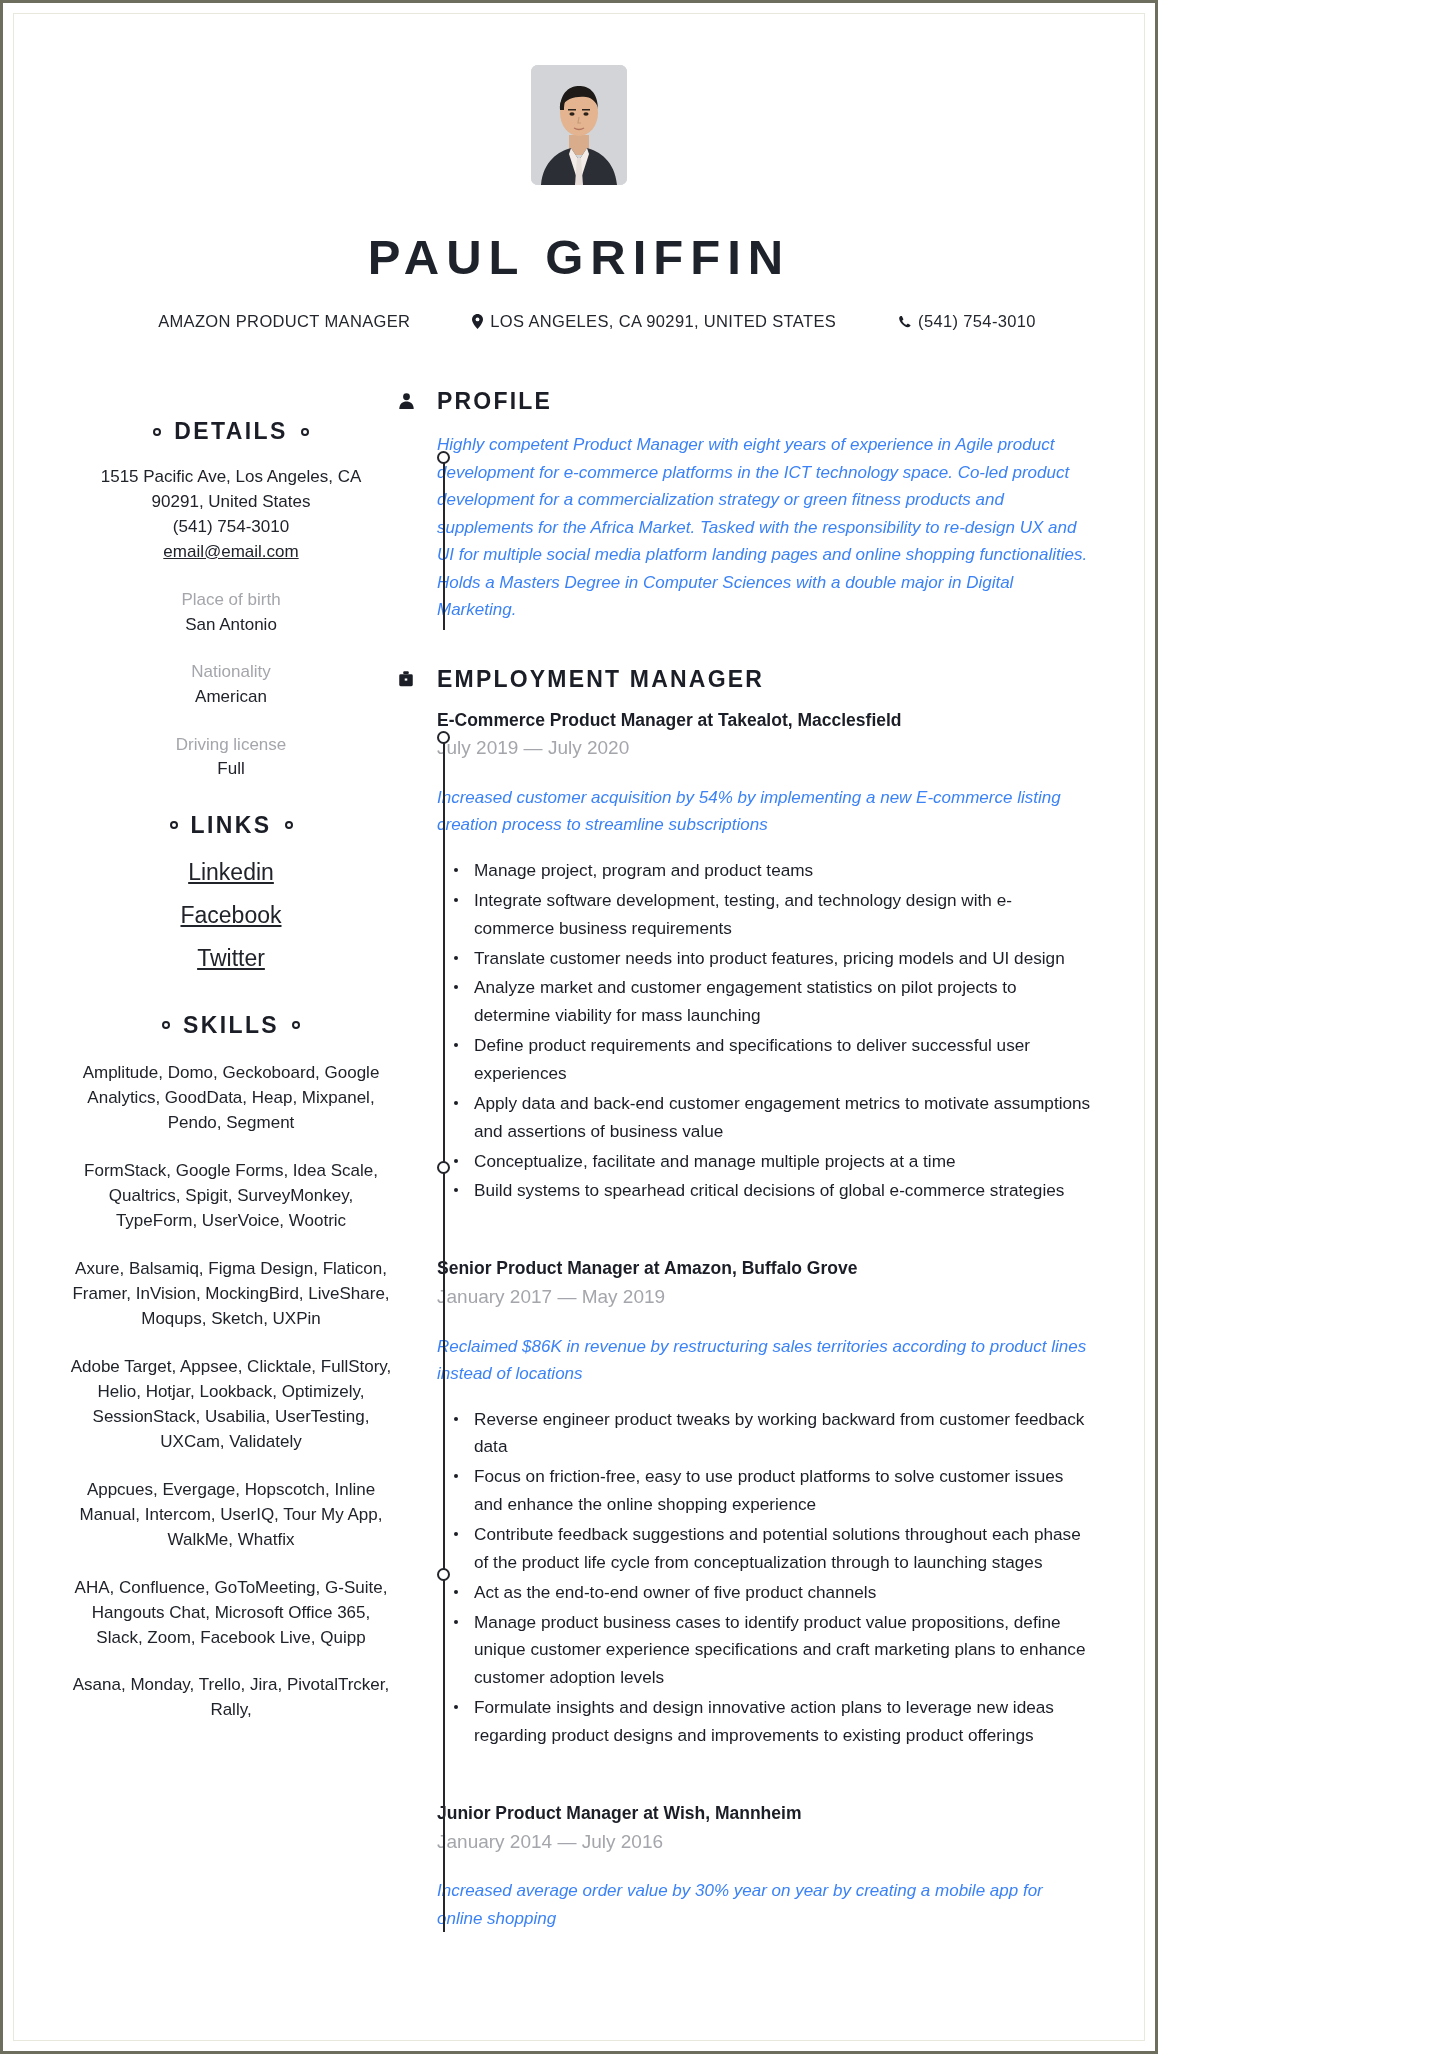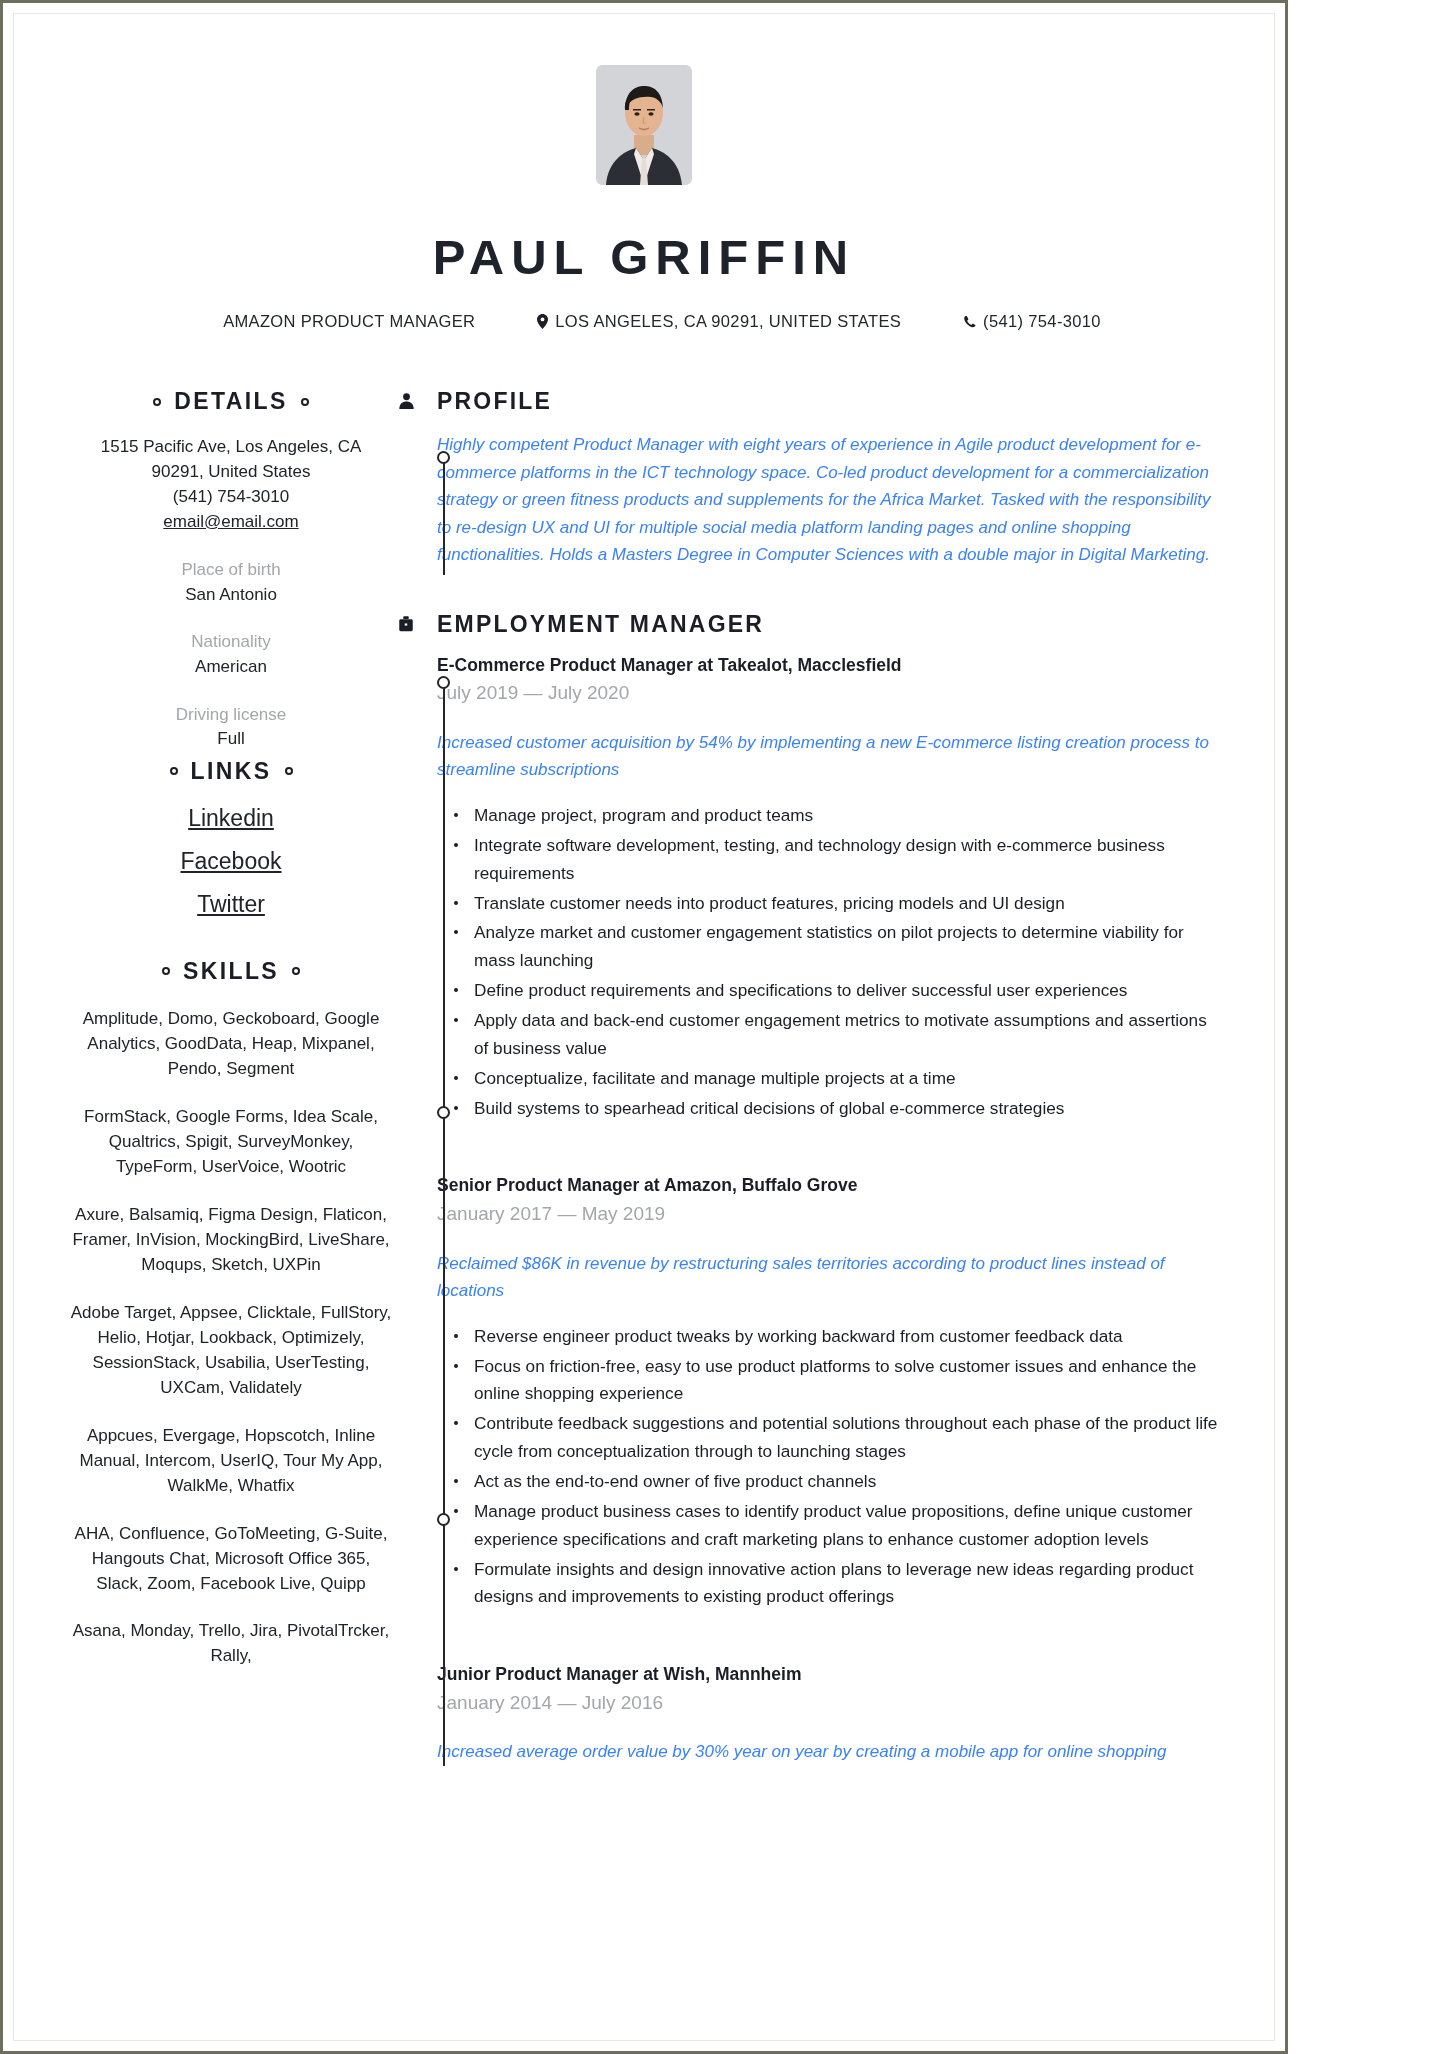--- a/index.html
+++ b/index.html
@@ -8,21 +8,21 @@
     background: #ffffff;
   }
   body {
     font-family: "Liberation Sans", "DejaVu Sans", sans-serif;
     color: #1b1b20;
     -webkit-font-smoothing: antialiased;
   }
 
   .page {
     position: relative;
-    width: 1288px;
+    width: 1158px;
     height: 2054px;
     box-sizing: border-box;
     background: #ffffff;
     border: 3px solid #6e6e5e;
     overflow: hidden;
   }
   .page-inner-rule {
     position: absolute;
     left: 10px;
     top: 10px;
@@ -104,21 +104,21 @@
     color: #1b1e26;
     font-family: "Liberation Sans Narrow", "Liberation Sans", sans-serif;
   }
   .side-heading .ring {
     width: 8px; height: 8px;
     border-radius: 50%;
     border: 2px solid #1b1e26;
     box-sizing: border-box;
     display:inline-block;
   }
-  .side-block { margin-bottom: 6px; }
+  .side-block { margin-bottom: 6px; margin-top: 30px; }
 
   .details-lines {
     margin-top: 20px;
     font-size: 17px;
     line-height: 1.47;
     color: #20232a;
   }
   .details-lines a {
     color: #20232a;
     text-decoration: underline;

